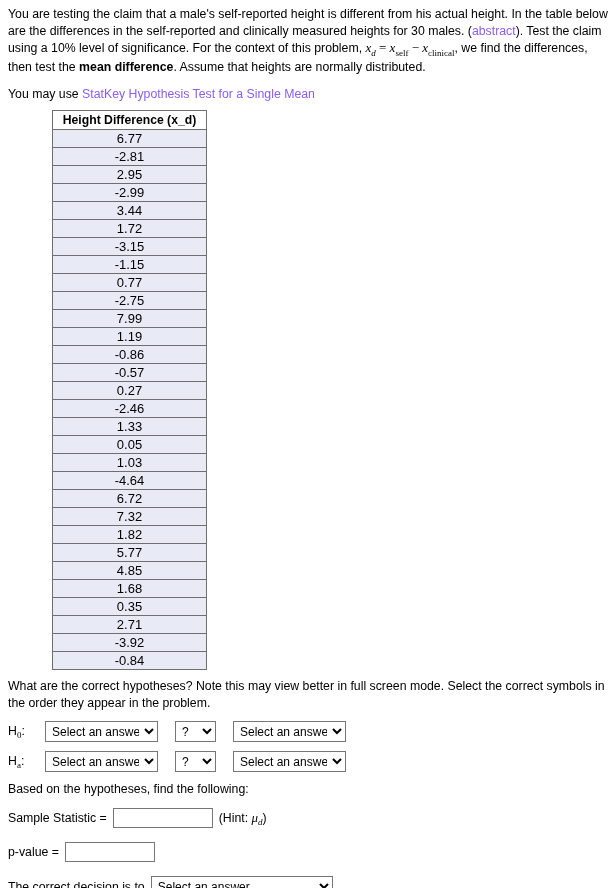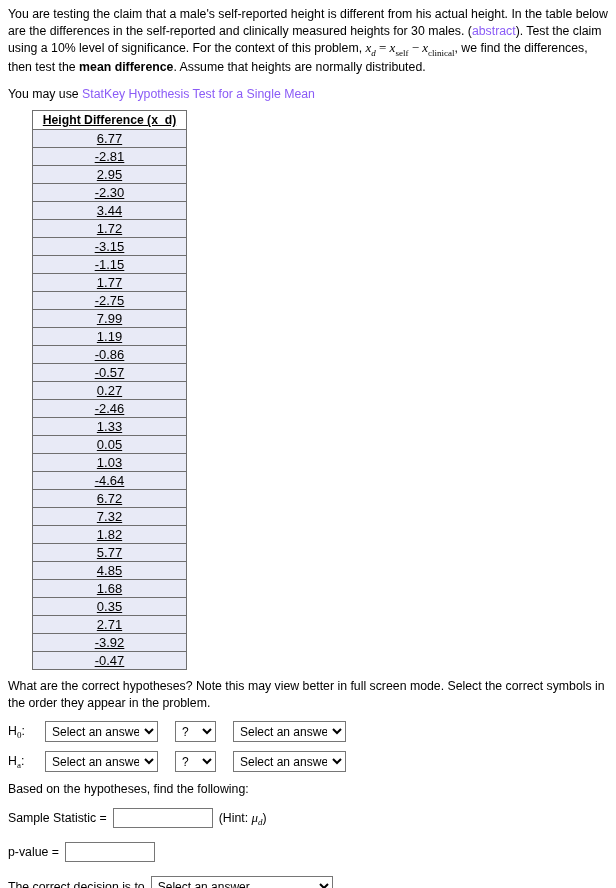--- a/index.html
+++ b/index.html
@@ -48,23 +48,22 @@
   }
   .bold { font-weight: bold; margin-top: 35px; }
 
   .statkey-line {
     margin: 0 0 8px 0;
     line-height: 1.35;
   }
 
   table.data {
     border-collapse: collapse;
-    margin: 0 0 8px 24px;
+    margin: 0 0 8px 44px;
     width: 155px;
-    text-decoration: underline;
   }
   table.data th {
     border: 1px solid #6f6f6f;
     background: #ffffff;
     font-weight: bold;
     font-size: 12.2px;
     padding: 2px 4px;
     text-align: center;
     white-space: nowrap;
   }
@@ -162,36 +161,36 @@
         <tr>
           <td>6.77</td>
         </tr>
         <tr>
           <td>-2.81</td>
         </tr>
         <tr>
           <td>2.95</td>
         </tr>
         <tr>
-          <td>-2.30</td>
+          <td>-2.99</td>
         </tr>
         <tr>
           <td>3.44</td>
         </tr>
         <tr>
           <td>1.72</td>
         </tr>
         <tr>
           <td>-3.15</td>
         </tr>
         <tr>
           <td>-1.15</td>
         </tr>
         <tr>
-          <td>1.77</td>
+          <td>0.77</td>
         </tr>
         <tr>
           <td>-2.75</td>
         </tr>
         <tr>
           <td>7.99</td>
         </tr>
         <tr>
           <td>1.19</td>
         </tr>
@@ -240,21 +239,21 @@
         <tr>
           <td>0.35</td>
         </tr>
         <tr>
           <td>2.71</td>
         </tr>
         <tr>
           <td>-3.92</td>
         </tr>
         <tr>
-          <td>-0.47</td>
+          <td>-0.84</td>
         </tr>
       </tbody>
   </table>
 
   <p class="q">What are the correct hypotheses? Note this may view better in full screen mode. Select the correct symbols in the order they appear in the problem.</p>
 
   <div class="hyp-row">
     <span class="hyp-label"><span>H</span><span class="sub">0</span><span>:</span></span>
     <select class="sel sel-long">
       <option>Select an answer</option>

